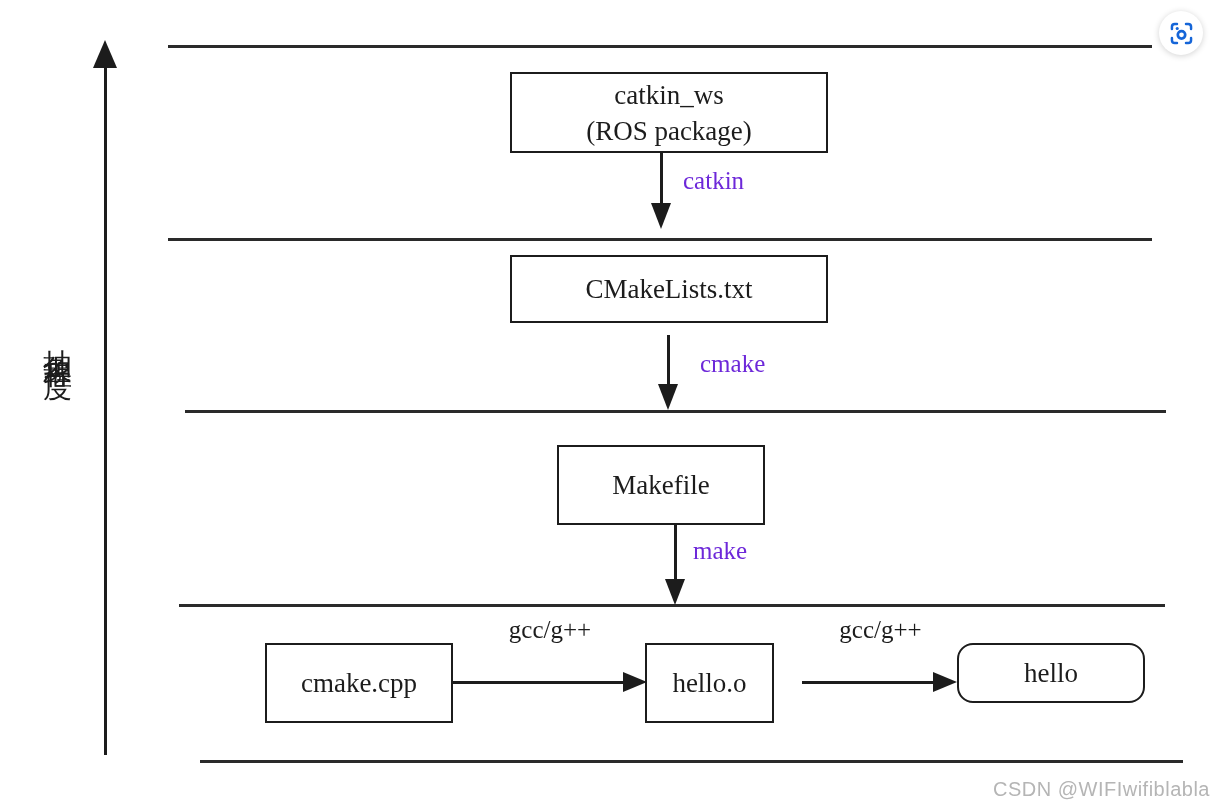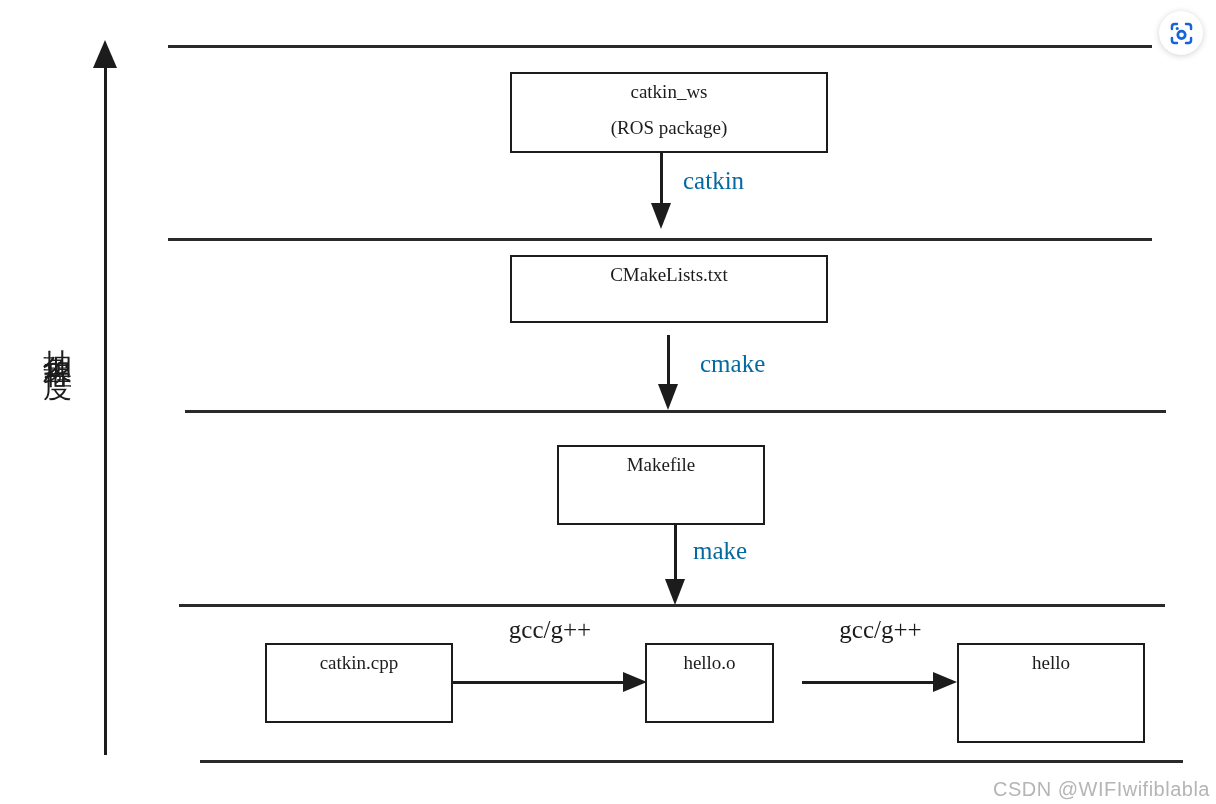--- a/index.html
+++ b/index.html
@@ -15,39 +15,39 @@
     font-size:29px;letter-spacing:7px;color:#1c1c1c;}
   
   .sep{position:absolute;height:3px;background:#2a2a2a;}
   .sep1{left:168px;top:45px;width:984px;}
   .sep2{left:168px;top:238px;width:984px;}
   .sep3{left:185px;top:410px;width:981px;}
   .sep4{left:179px;top:604px;width:986px;}
   .sep5{left:200px;top:760px;width:983px;}
   
   .node{position:absolute;border:2px solid #1c1c1c;background:#ffffff;
-    display:flex;flex-direction:column;align-items:center;
-    font-size:19px;line-height:36px;text-align:center;box-sizing:border-box;}
+    display:flex;flex-direction:column;align-items:center;justify-content:center;
+    font-size:27px;line-height:36px;text-align:center;box-sizing:border-box;}
   .box-catkin{left:510px;top:72px;width:318px;height:81px;}
   .box-cmakelists{left:510px;top:255px;width:318px;height:68px;}
   .box-makefile{left:557px;top:445px;width:208px;height:80px;}
   .box-hello-cpp{left:265px;top:643px;width:188px;height:80px;}
   .box-hello-o{left:645px;top:643px;width:129px;height:80px;}
-  .box-hello{left:957px;top:643px;width:188px;height:100px;}
+  .box-hello{left:957px;top:643px;width:188px;height:60px;border-radius:16px;}
   
   .vshaft{position:absolute;width:3px;background:#1c1c1c;}
   .vhead{position:absolute;width:0;height:0;
     border-left:10px solid transparent;border-right:10px solid transparent;border-top:26px solid #1c1c1c;}
   .vshaft-catkin{left:660px;top:153px;height:52px;}
   .vhead-catkin{left:651px;top:203px;}
   .vshaft-cmake{left:667px;top:335px;height:51px;}
   .vhead-cmake{left:658px;top:384px;}
   .vshaft-make{left:674px;top:525px;height:56px;}
   .vhead-make{left:665px;top:579px;}
-  .vlabel{position:absolute;font-size:25px;color:#0369a1;white-space:nowrap;}
+  .vlabel{position:absolute;font-size:25px;color:#6d28d9;white-space:nowrap;}
   .vlabel-catkin{left:683px;top:167px;}
   .vlabel-cmake{left:685px;top:350px;margin-left:15px;}
   .vlabel-make{left:693px;top:537px;}
   
   .hshaft{position:absolute;height:3px;background:#1c1c1c;top:681px;}
   .hhead{position:absolute;width:0;height:0;top:672px;
     border-top:10px solid transparent;border-bottom:10px solid transparent;border-left:24px solid #1c1c1c;}
   .hshaft-gcc1{left:453px;width:172px;}
   .hhead-gcc1{left:623px;}
   .hshaft-gcc2{left:802px;width:135px;}
@@ -82,21 +82,21 @@
     <span>catkin_ws</span>
     <span>(ROS package)</span>
   </div>
   <div class="node box-cmakelists">
     <span>CMakeLists.txt</span>
   </div>
   <div class="node box-makefile">
     <span>Makefile</span>
   </div>
   <div class="node box-hello-cpp">
-    <span>catkin.cpp</span>
+    <span>cmake.cpp</span>
   </div>
   <div class="node box-hello-o">
     <span>hello.o</span>
   </div>
   <div class="node box-hello">
     <span>hello</span>
   </div>
 
   <div class="vshaft vshaft-catkin"></div>
   <div class="vhead vhead-catkin"></div>

